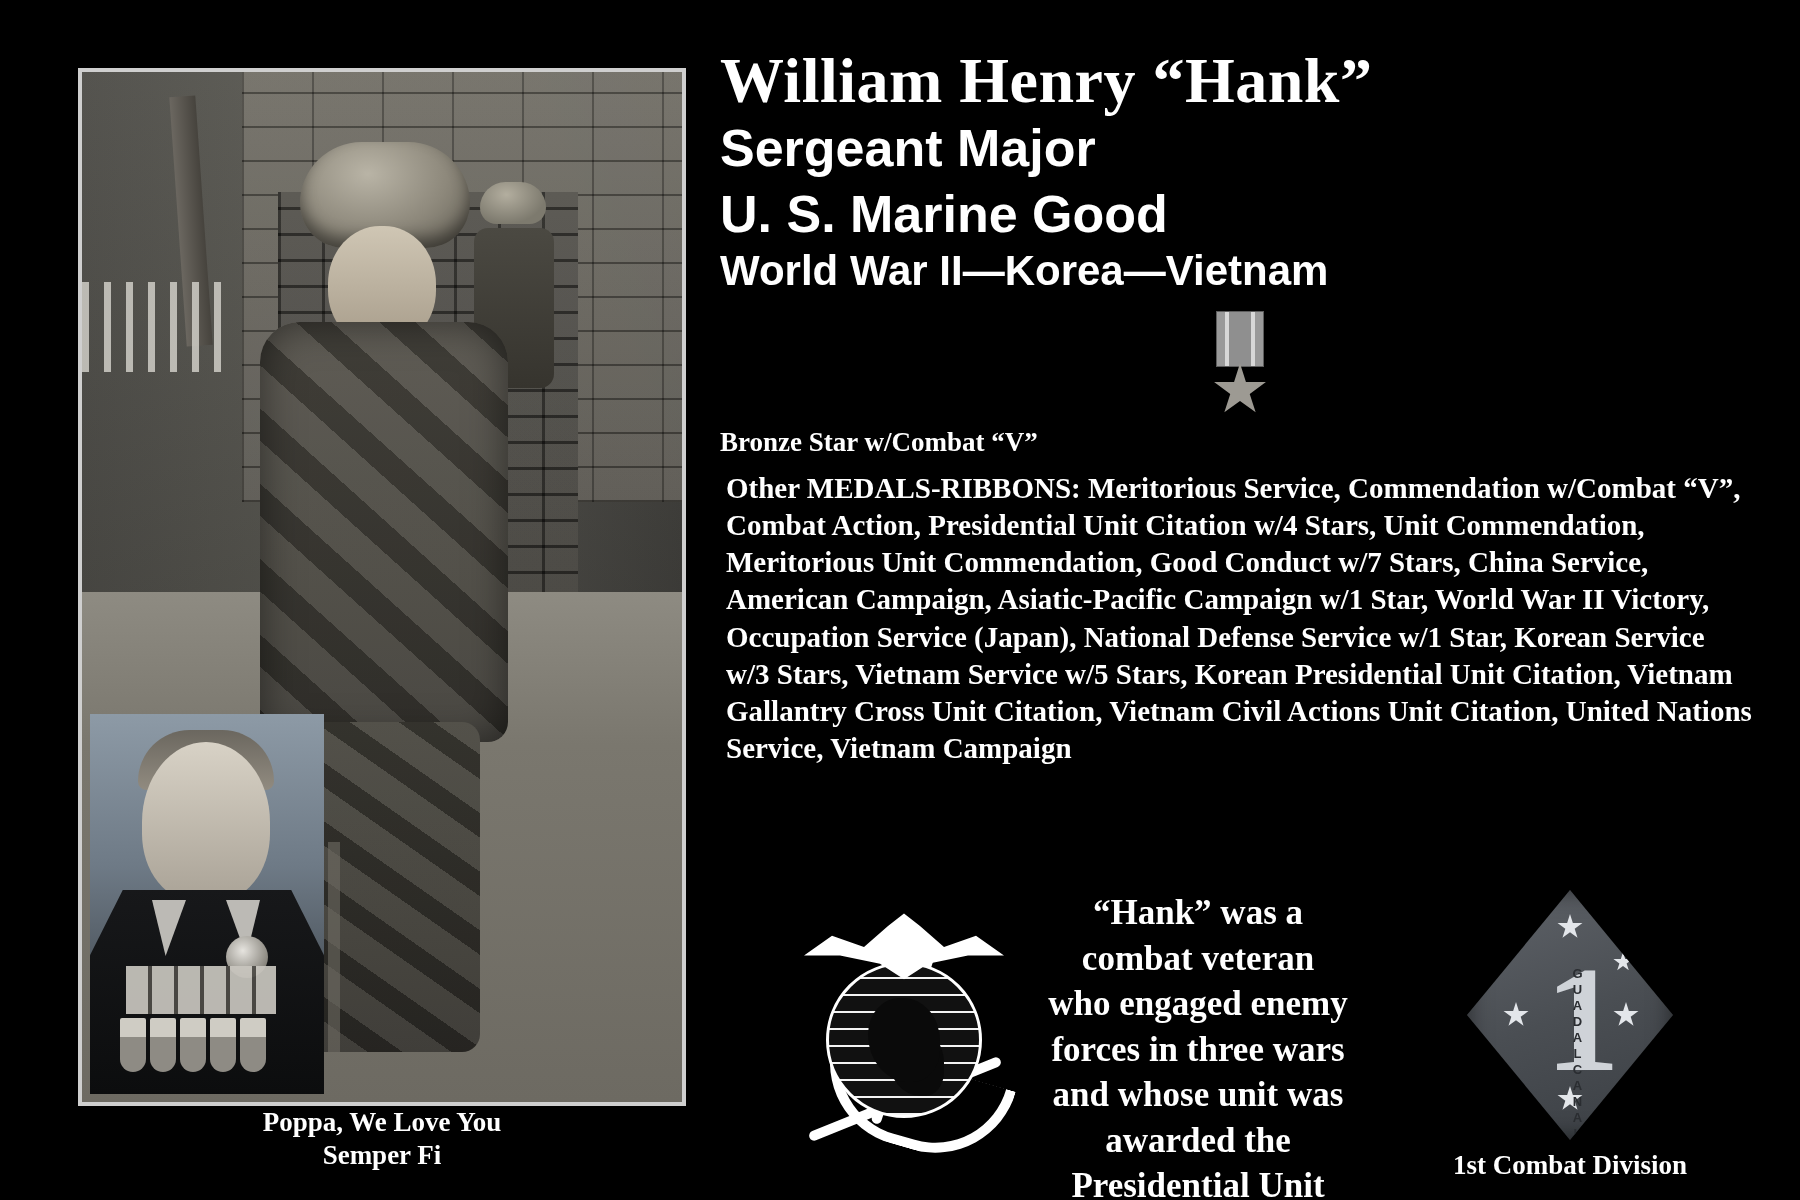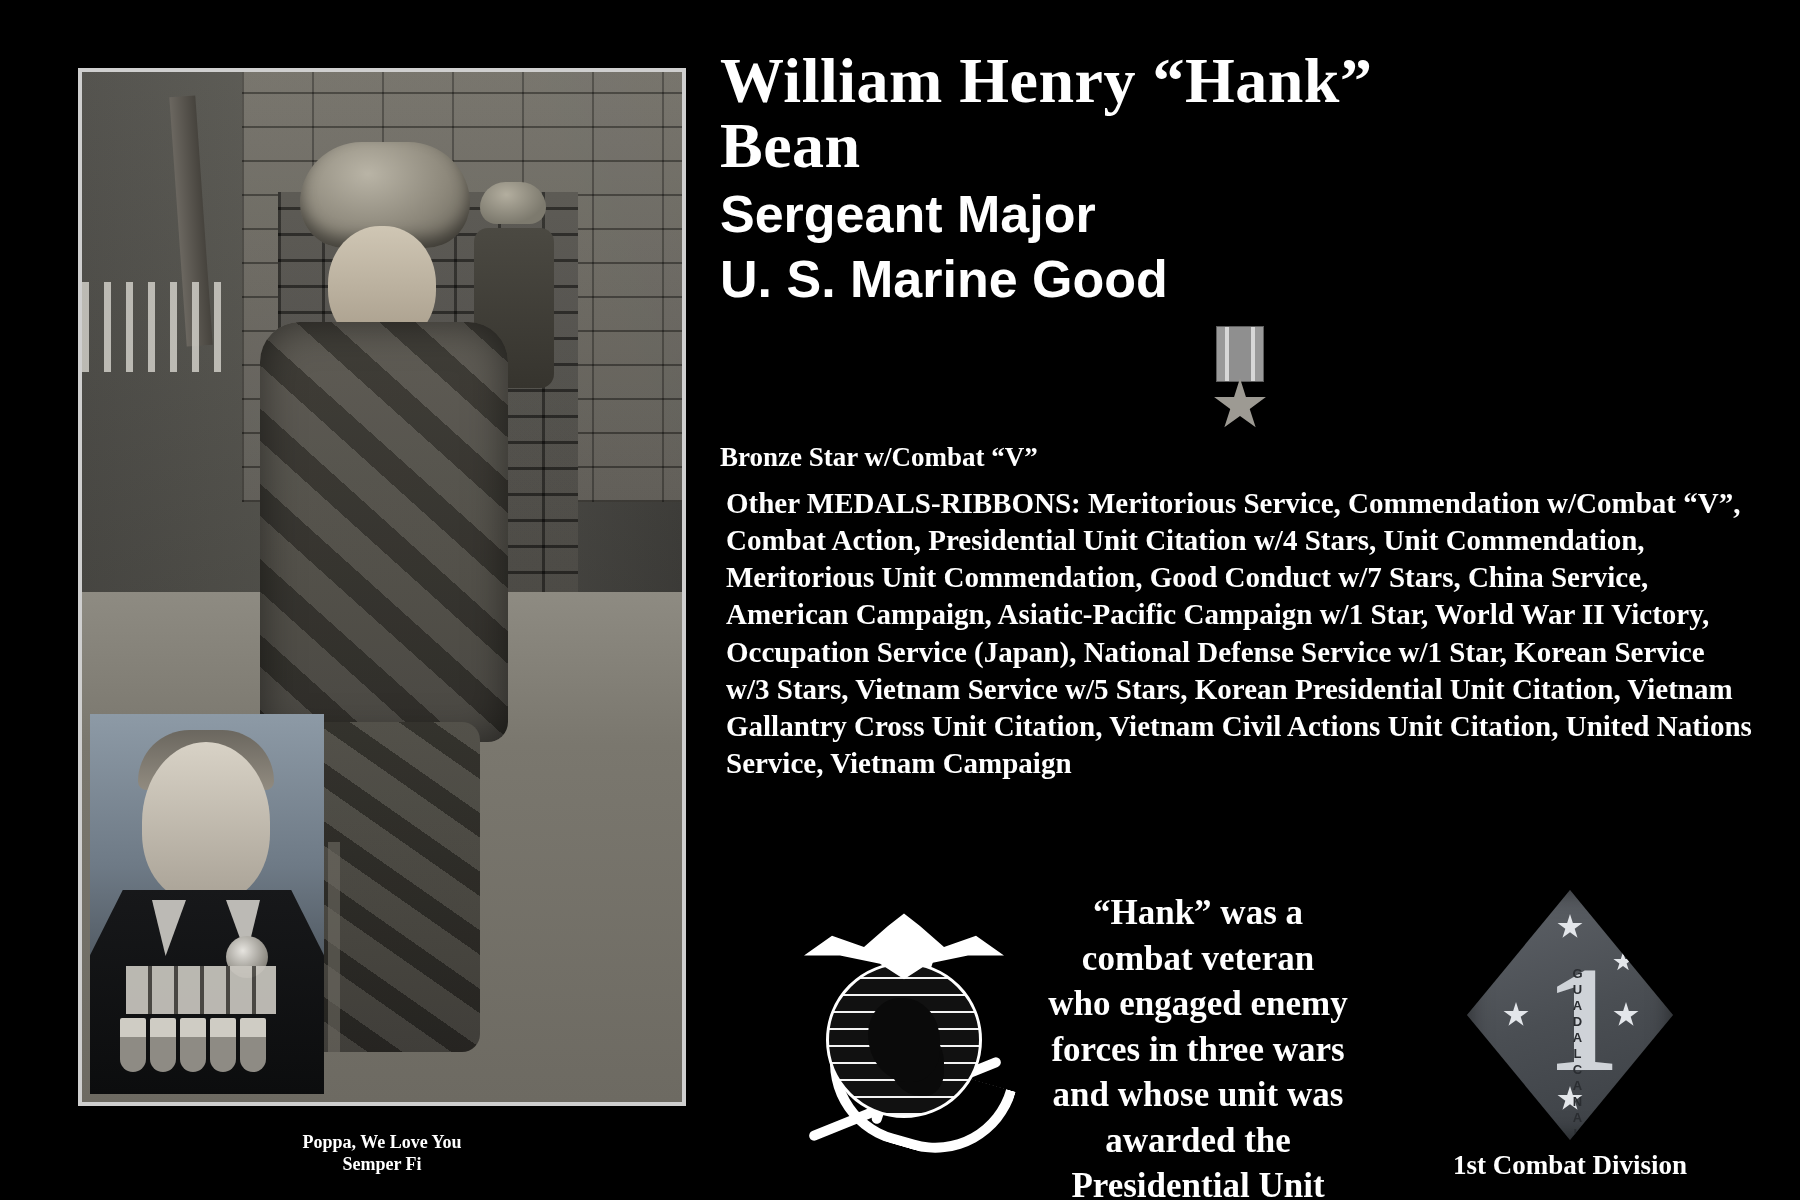--- a/index.html
+++ b/index.html
@@ -212,25 +212,25 @@
   }
   .medals {
     position: absolute; left: 30px; top: 304px; width: 170px; height: 56px;
   }
   .medal {
     position: absolute; top: 0; width: 26px; height: 54px;
     background: linear-gradient(180deg, #cfccc4 0%, #cfccc4 36%, #8e8b84 36%, #8e8b84 100%);
     border-radius: 2px 2px 13px 13px;
   }
   .photo-caption {
-    margin-top: 26px;
+    margin-top: 0;
     text-align: center;
     font-family: "Liberation Serif", serif;
     font-weight: bold;
-    font-size: 18px;
+    font-size: 27px;
     line-height: 1.22;
     color: #ffffff;
   }
 
   
   .right-col {
     position: absolute;
     left: 720px;
     top: 48px;
     width: 1040px;
@@ -489,23 +489,23 @@
     </div>
 
     <div class="photo-caption">
       <div>Poppa, We Love You</div>
       <div>Semper Fi</div>
     </div>
   </div>
 
   <div class="right-col">
     <div class="name-line">William Henry “Hank”</div>
-    <div class="name-line">Bean</div>
     <div class="rank">Sergeant Major</div>
     <div class="branch">U. S. Marine Good</div>
+    <div class="wars">World War II—Korea—Vietnam</div>
 
     <div class="medal-wrap">
       <div class="bronze-star-medal">
         <div class="ribbon-bar"></div>
         <div class="star-shape"></div>
       </div>
     </div>
     <div class="medal-caption">Bronze Star w/Combat “V”</div>
 
     <div class="awards-text">Other MEDALS-RIBBONS: Meritorious Service, Commendation w/Combat “V”, Combat Action, Presidential Unit Citation w/4 Stars, Unit Commendation, Meritorious Unit Commendation, Good Conduct w/7 Stars, China Service, American Campaign, Asiatic-Pacific Campaign w/1 Star, World War II Victory, Occupation Service (Japan), National Defense Service w/1 Star, Korean Service w/3 Stars, Vietnam Service w/5 Stars, Korean Presidential Unit Citation, Vietnam Gallantry Cross Unit Citation, Vietnam Civil Actions Unit Citation, United Nations Service, Vietnam Campaign</div>

